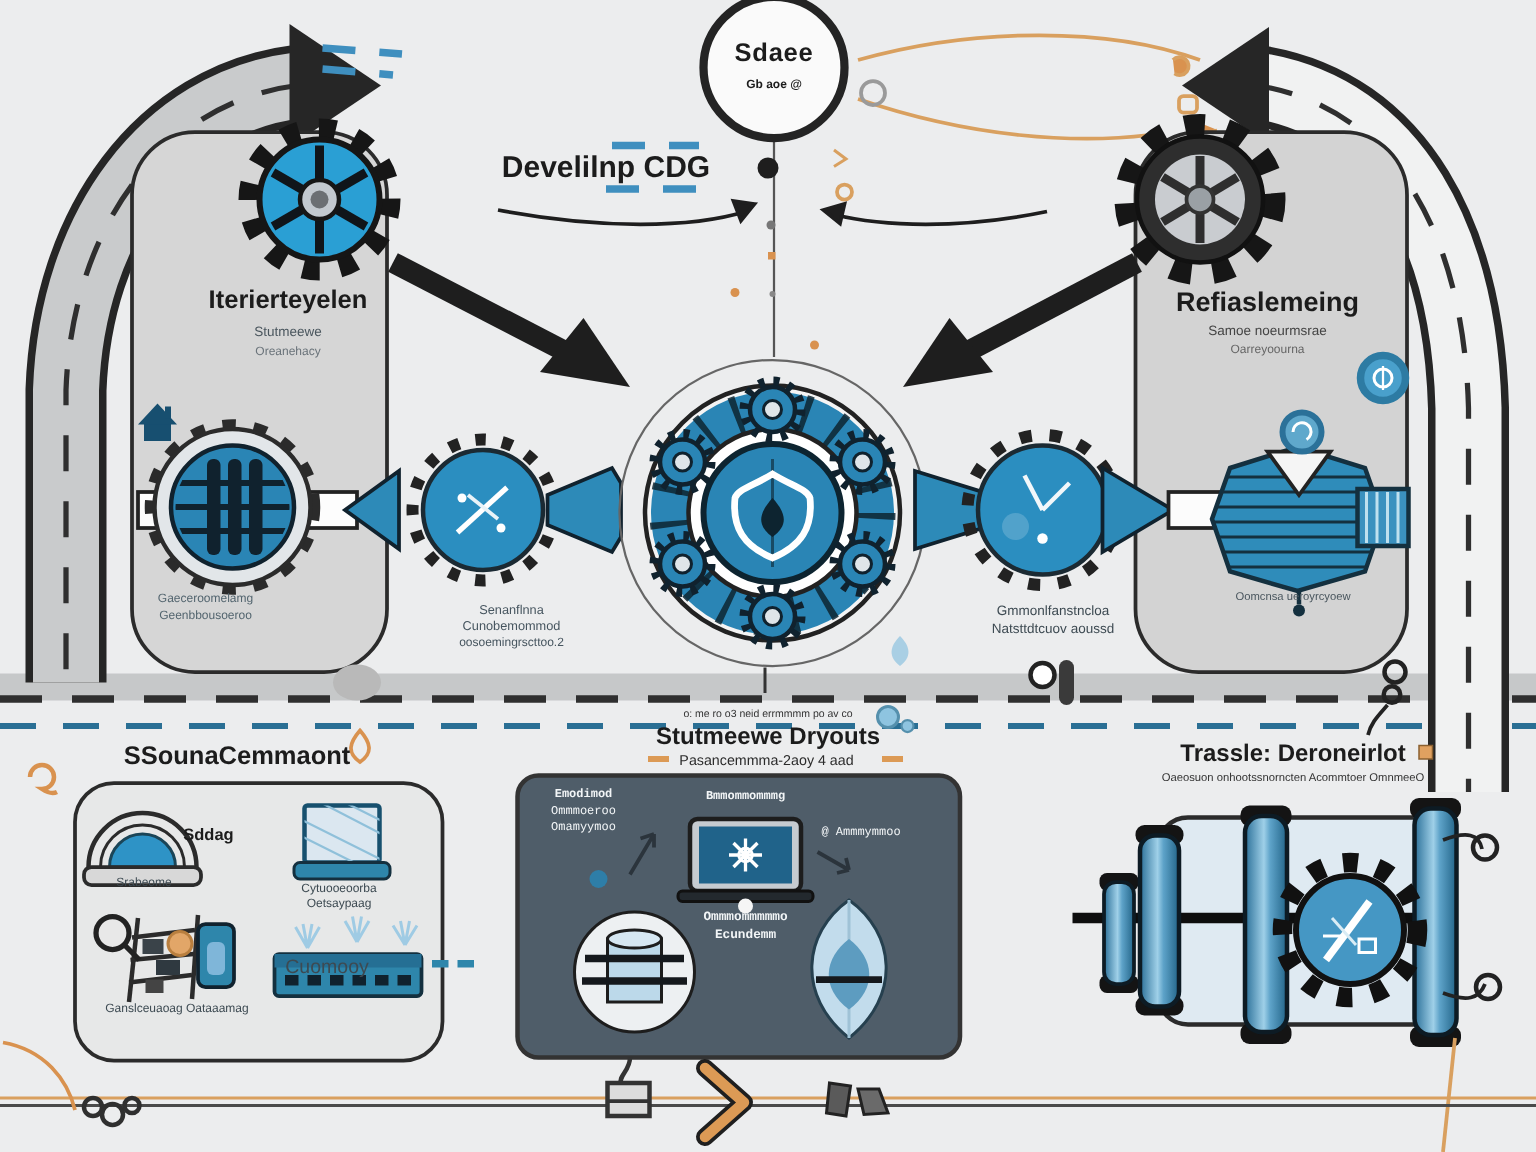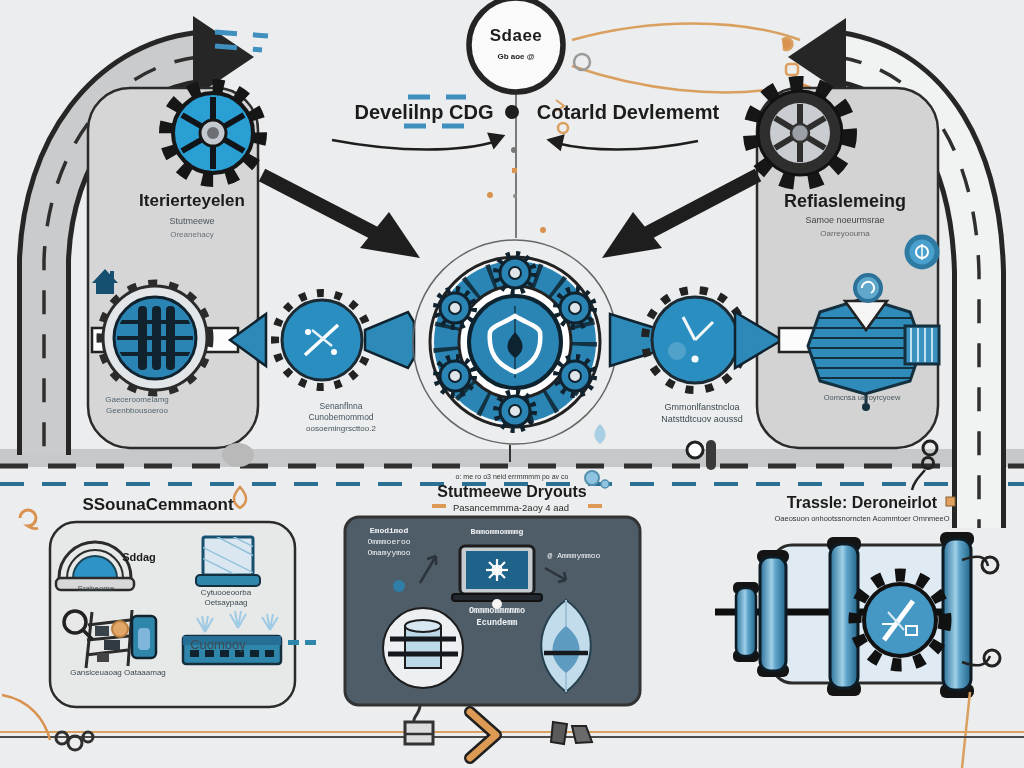--- a/index.html
+++ b/index.html
@@ -397,22 +397,21 @@
     <circle cx="62" cy="738" r="6" fill="none" stroke="#2f2f2f" stroke-width="3"></circle>
     <circle cx="75" cy="743" r="7" fill="none" stroke="#2f2f2f" stroke-width="3"></circle>
     <circle cx="88" cy="737" r="5" fill="none" stroke="#2f2f2f" stroke-width="3"></circle>
     <path d="M 2,695 C 30,700 45,720 50,740" fill="none" stroke="#d9924f" stroke-width="2.5"></path>
   </g>
   <path d="M 20,518 a 8,8 0 1 1 8,8 q 6,4 10,2" fill="none" stroke="#d9924f" stroke-width="3"></path>
 </svg>
 
 <div class="lbl b" style="left:516px;top:36px;font-size:17px;letter-spacing:.5px">Sdaee</div>
 <div class="lbl b" style="left:516px;top:57px;font-size:8px">Gb aoe @</div>
-<div class="lbl b" style="left:424px;top:112px;font-size:20px">Develilnp CDG</div>
-<div class="lbl b" style="left:628px;top:112px;font-size:20px">Cotarld Devlememt</div>
+<div class="lbl b" style="left:404px;top:112px;font-size:20px">Develilnp CDG</div>
 
 <div class="lbl b" style="left:192px;top:201px;font-size:17px">Iterierteyelen</div>
 <div class="lbl" style="left:192px;top:222px;font-size:9px;color:#4a565e">Stutmeewe</div>
 <div class="lbl" style="left:192px;top:235px;font-size:8px;color:#6a737a">Oreanehacy</div>
 <div class="lbl" style="left:137px;top:400px;font-size:8px;color:#53656f">Gaeceroomelamg</div>
 <div class="lbl" style="left:137px;top:411px;font-size:8px;color:#53656f">Geenbbousoeroo</div>
 
 <div class="lbl" style="left:341px;top:407px;font-size:8.5px;color:#46555f">Senanflnna</div>
 <div class="lbl" style="left:341px;top:418px;font-size:8.5px;color:#46555f">Cunobemommod</div>
 <div class="lbl" style="left:341px;top:429px;font-size:8px;color:#46555f">oosoemingrscttoo.2</div>

